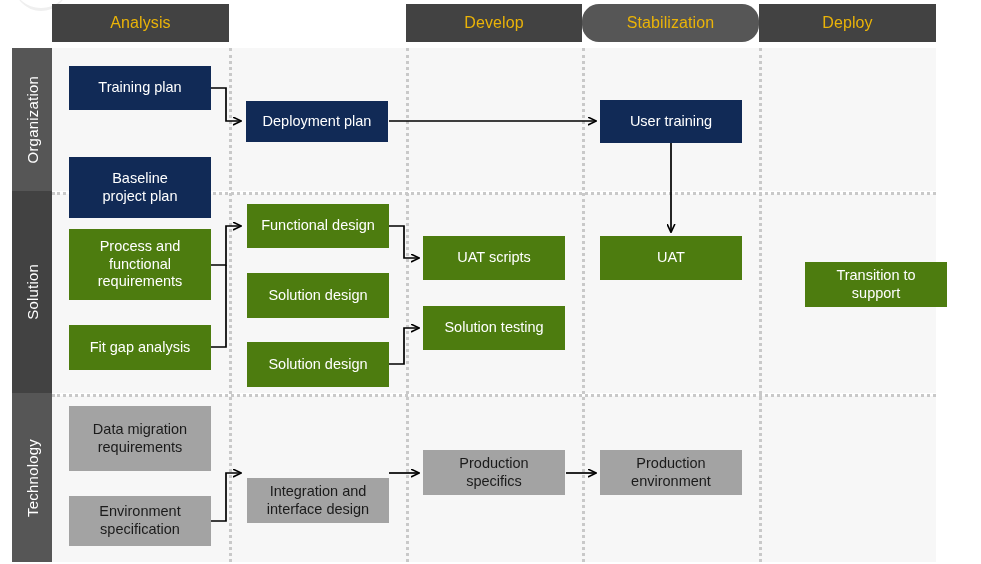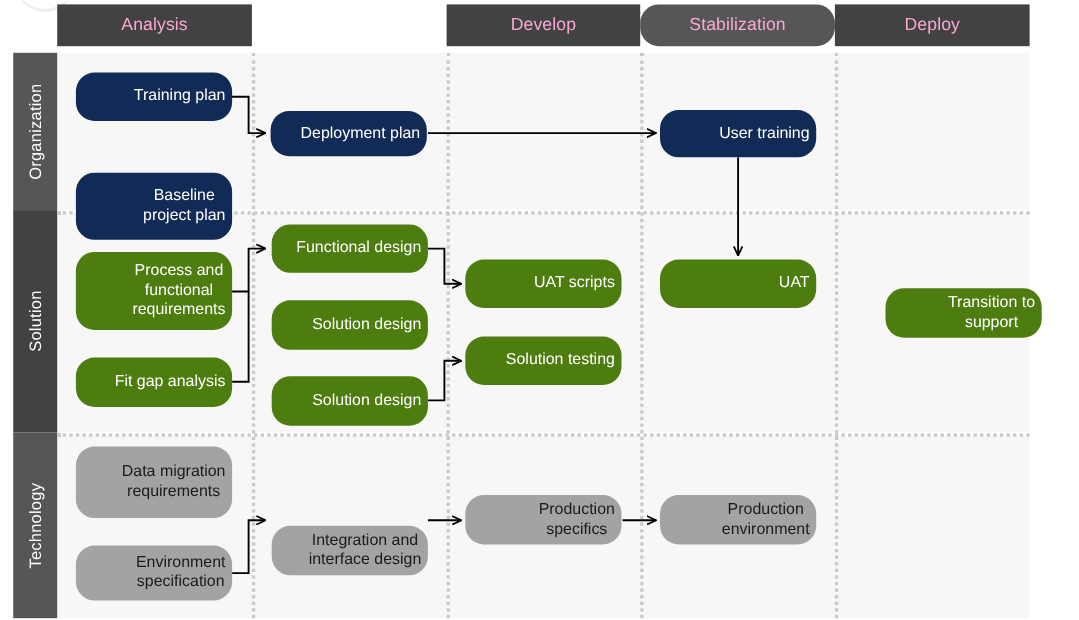--- a/index.html
+++ b/index.html
@@ -14,21 +14,21 @@
 
   
   .corner-arc{
     position:absolute;left:14px;top:-26px;width:54px;height:34px;
     border-bottom:3px solid #efefef;border-radius:0 0 40px 40px;
   }
 
   
   .col-head{
     position:absolute;top:4px;height:38px;
-    color:#f9a8d4;font-size:16px;
+    color:#eab308;font-size:16px;
     display:flex;align-items:center;justify-content:center;
     letter-spacing:.1px;
   }
   .col-head.dark{background:#424242;}
   .col-head.light{background:#565656;}
 
   
   .lane-label{
     position:absolute;left:12px;width:40px;
     color:#ffffff;font-size:15px;
@@ -49,24 +49,24 @@
     position:absolute;width:0;border-left:3px dotted #c9c9c9;
   }
   .h-dot{
     position:absolute;left:52px;width:884px;height:0;
     border-top:3px dotted #c9c9c9;
   }
 
   
   .box{
     position:absolute;
-    display:flex;align-items:center;justify-content:flex-end;
+    display:flex;align-items:center;justify-content:center;
     text-align:center;
     font-size:14.5px;line-height:1.22;
-    padding:16px 6px;box-sizing:border-box;border-radius:17px;
+    padding:16px 6px;box-sizing:border-box;
   }
   .box.navy{background:#112a56;color:#ffffff;}
   .box.purple{background:#4d7c0f;color:#ffffff;}
   .box.grey{background:#a3a3a3;color:#1b1b1b;}
 
   
   #wires{position:absolute;left:0;top:0;width:981px;height:564px;pointer-events:none;}
 </style>
 </head>
 <body>

